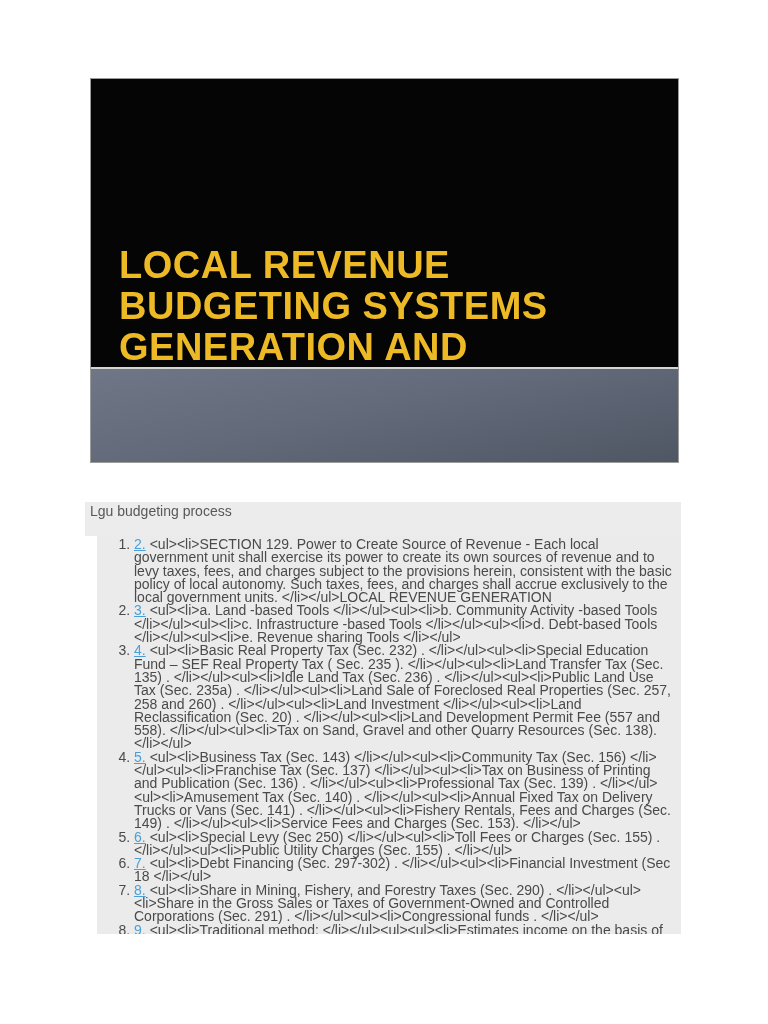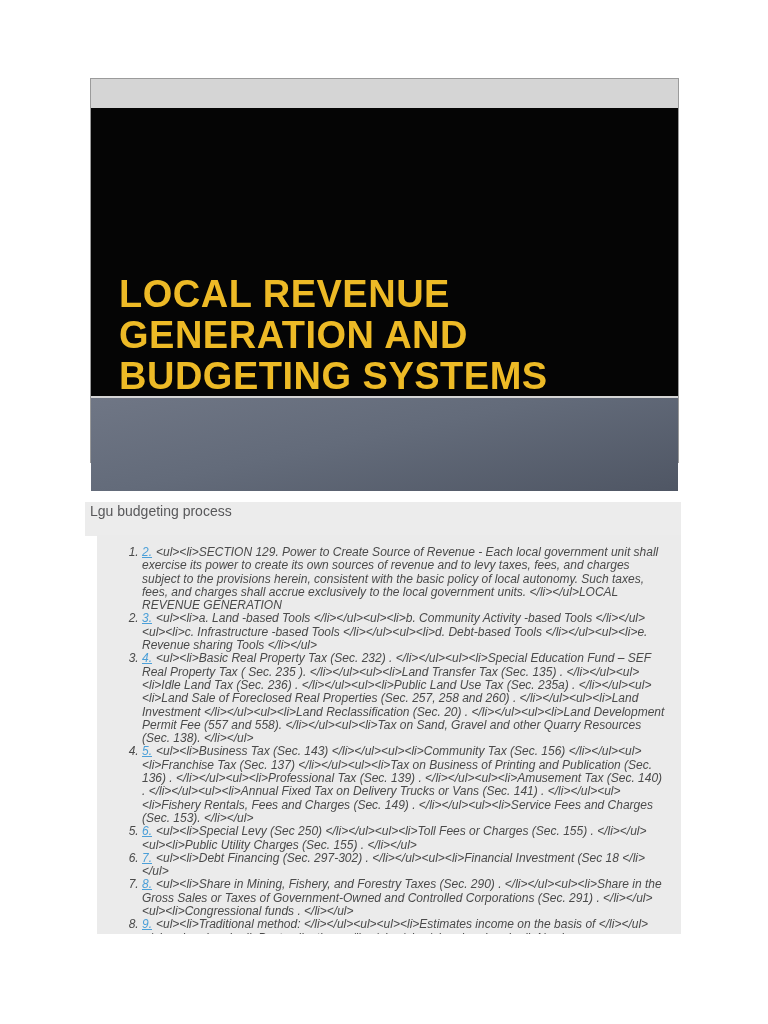--- a/index.html
+++ b/index.html
@@ -14,21 +14,20 @@
     font-family:"Liberation Sans", sans-serif;
   }
   
   .slide{
     position:absolute;left:90px;top:78px;width:589px;height:385px;
     border:1px solid #9b9b9b;background:#d5d5d5;
   }
   .slide-black{
     position:relative;width:100%;height:288px;
     background:var(--slide-bg,#050505);
-    margin-top:29px;
   }
   .slide-title{
     position:absolute;left:28px;top:166px;
     color:var(--slide-title,#edba26);
     font-size:38px;font-weight:bold;line-height:41px;letter-spacing:0.5px;
     white-space:nowrap;
   }
   .slide-band{
     width:100%;height:93px;margin-top:2px;
     background:linear-gradient(168deg, var(--band-top,#6f7685) 0%, #636b7a 45%, var(--band-bottom,#4f5664) 100%);
@@ -41,43 +40,42 @@
     font-size:14px;line-height:18px;padding-left:5px;
   }
   
   .list-panel{
     position:absolute;left:97px;top:535px;width:584px;height:399px;
     background:var(--panel-bg,#ebebeb);
     overflow:hidden;
     padding:3px 8px 3px 0;
   }
   ol.doc-list{
-    margin:8px;padding:0 0 0 37px;
-    font-size:12px;line-height:13.3px;
+    margin:0;padding:0 0 0 37px;
+    font-size:14px;line-height:13.3px;
     color:var(--body-text,#4a4a4a);
-    font-style:italic;
   }
   ol.doc-list li{margin:0;padding:0;}
   .item-link{
     color:var(--link,#4b9fd8);
     text-decoration:underline;
     margin-right:4px;
     cursor:pointer;
   }
   .item-text{color:var(--body-text,#4a4a4a);}
 </style>
 </head>
 <body>
 
 <div class="slide">
   <div class="slide-black">
     <div class="slide-title">
       <div>LOCAL REVENUE</div>
+      <div>BUDGETING SYSTEMS</div>
       <div>GENERATION AND</div>
-      <div>BUDGETING SYSTEMS</div>
     </div>
   </div>
   <div class="slide-band"></div>
 </div>
 
 <div class="doc-heading">Lgu budgeting process</div>
 
 <div class="list-panel">
   <ol class="doc-list">
     <li><a class="item-link">2.</a><span class="item-text">&lt;ul&gt;&lt;li&gt;SECTION 129. Power to Create Source of Revenue - Each local government unit shall exercise its power to create its own sources of revenue and to levy taxes, fees, and charges subject to the provisions herein, consistent with the basic policy of local autonomy. Such taxes, fees, and charges shall accrue exclusively to the local government units. &lt;/li&gt;&lt;/ul&gt;LOCAL REVENUE GENERATION</span></li>

